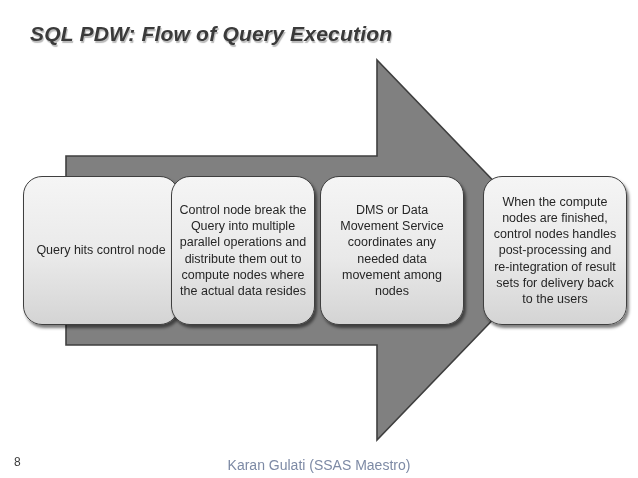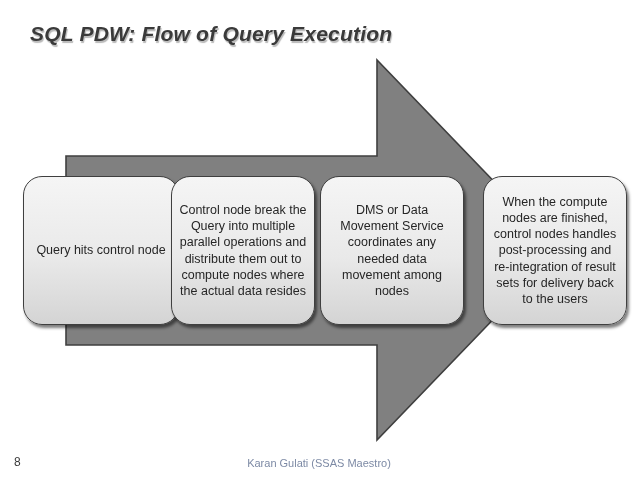--- a/index.html
+++ b/index.html
@@ -73,21 +73,21 @@
     top: 455px;
     font-size: 12px;
     color: #3c3c3c;
   }
   .footer-text {
     position: absolute;
     left: 0;
     top: 457px;
     width: 100%;
     text-align: center;
-    font-size: 11px;
+    font-size: 14px;
     color: var(--footer-color, #7d8aa5);
   }
 </style>
 </head>
 <body>
 
 <div class="slide">
 
   <div class="slide-title">SQL PDW: Flow of Query Execution</div>
 

